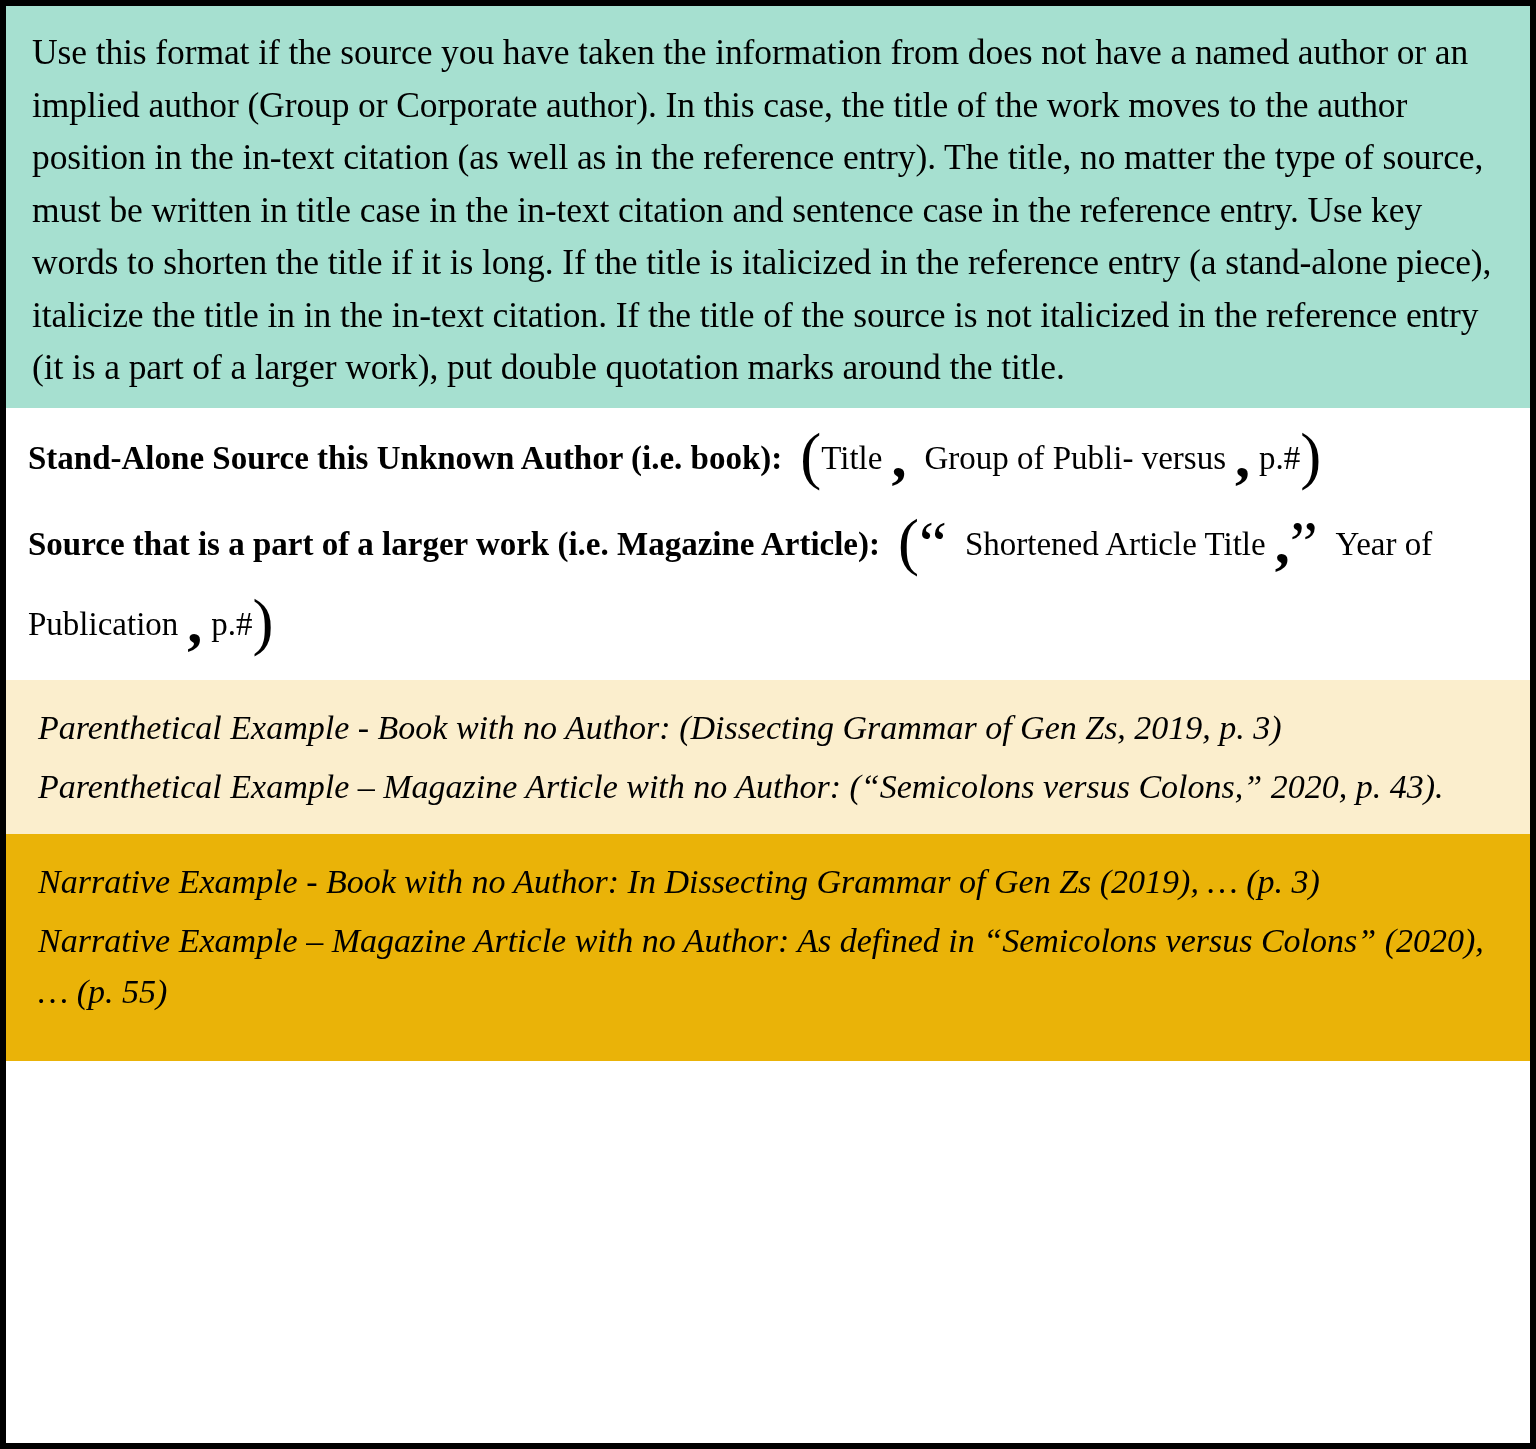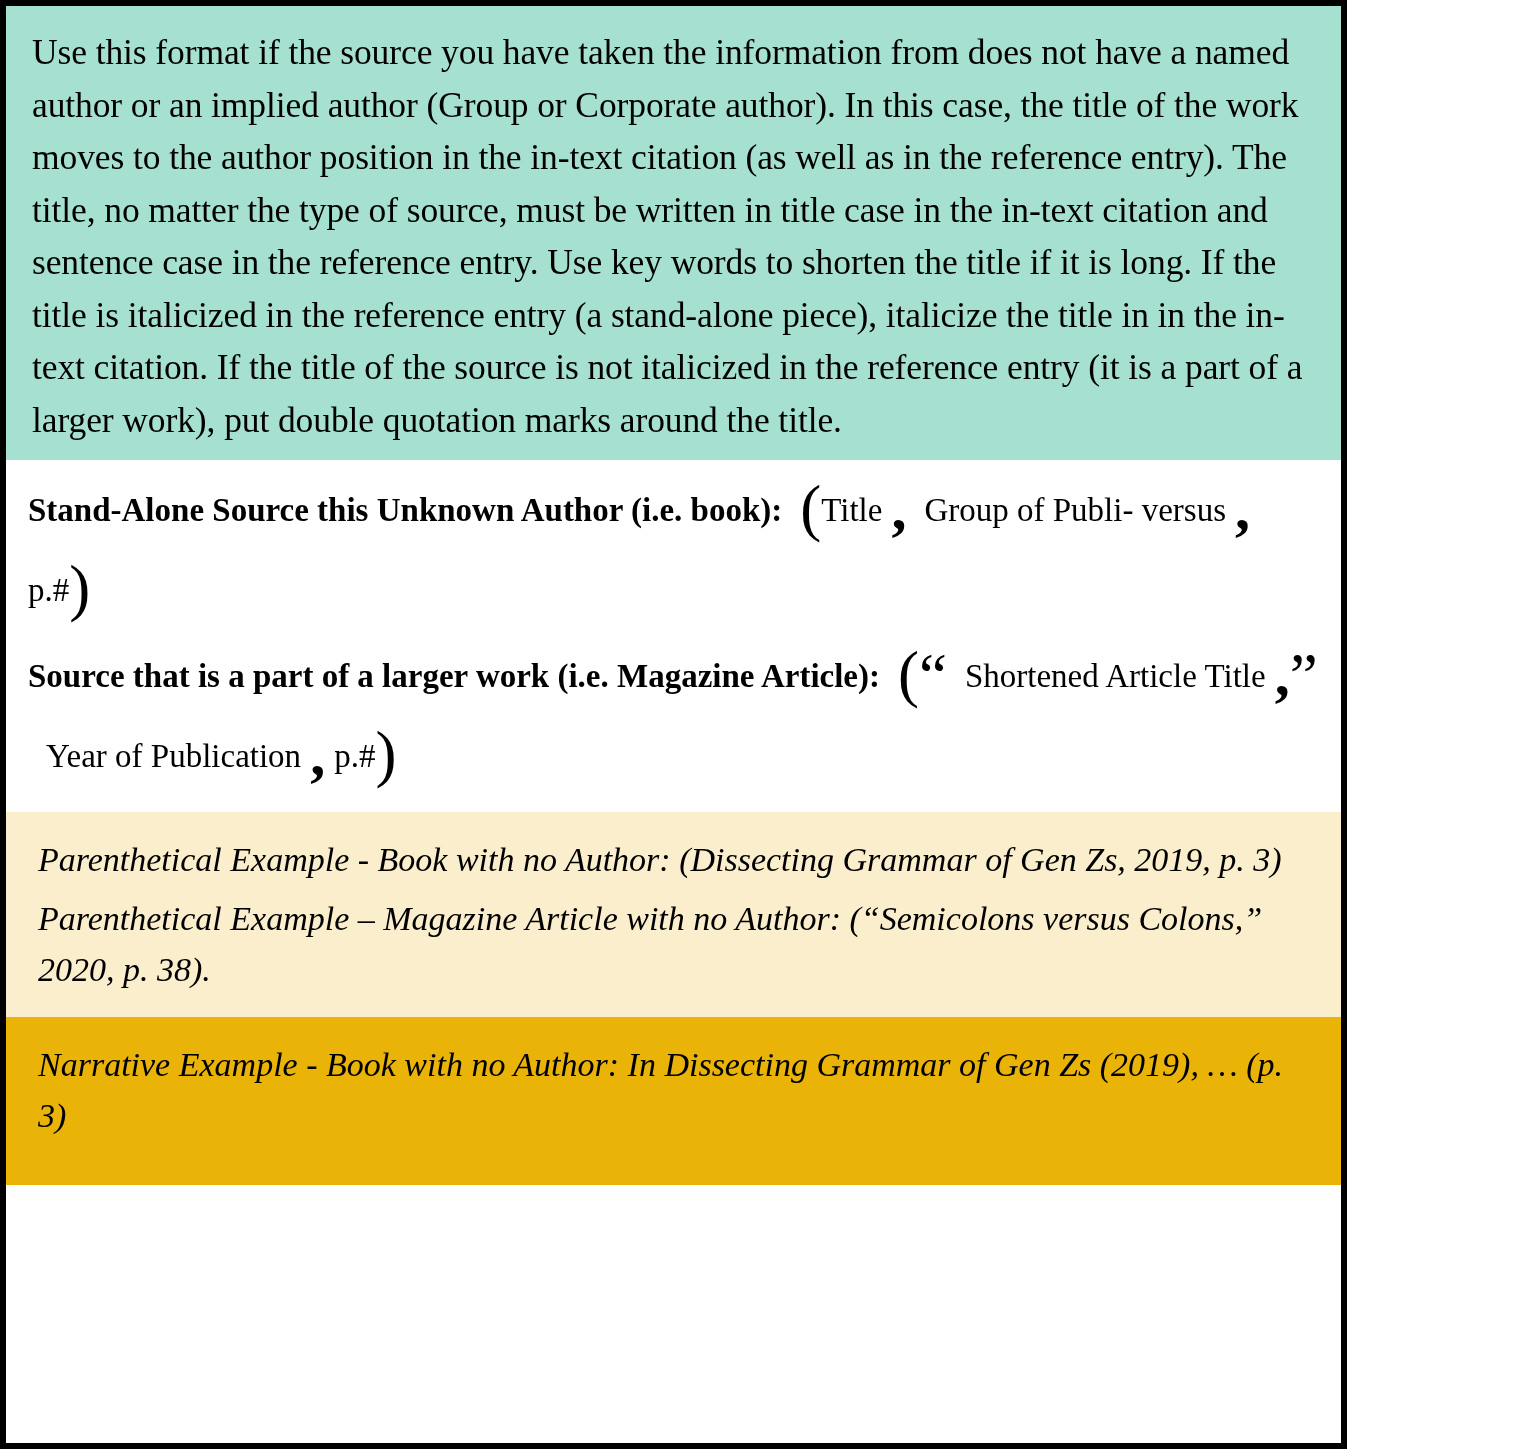--- a/index.html
+++ b/index.html
@@ -4,21 +4,21 @@
 <style>
   html, body {
     margin: 0;
     padding: 0;
     background: #ffffff;
   }
   body {
     font-family: "Liberation Serif", "DejaVu Serif", serif;
   }
   .page {
-    width: 1347px;
+    width: 1536px;
     height: 1449px;
     box-sizing: border-box;
     border: 6px solid #000000;
     background: #ffffff;
     overflow: hidden;
     position: relative;
   }
 
   
   .band-green {
@@ -120,20 +120,21 @@
 
     <p class="format-line">
       <span class="fmt-label">Source that is a part of a larger work (i.e. Magazine Article):</span><span class="sp"></span><span class="sp"></span><span class="big-punct">(</span><span class="big-quote">“</span><span class="sp"></span><span class="sp"></span><span>Shortened</span>
       <span>Article Title</span><span class="sp"></span><span class="big-comma">,</span><span class="big-quote">”</span><span class="sp"></span><span class="sp"></span><span>Year of Publication</span><span class="sp"></span><span class="big-comma">,</span><span class="sp"></span><span>p.#</span><span class="big-punct">)</span>
     </p>
 
   </section>
 
   <section class="band-cream">
     <p class="example-line">Parenthetical Example - Book with no Author: (Dissecting Grammar of Gen Zs, 2019, p. 3)</p>
-    <p class="example-line">Parenthetical Example – Magazine Article with no Author: (“Semicolons versus Colons,” 2020, p. 38).</p>
+    <p class="example-line">Parenthetical Example – Magazine Article with no Author: (“Semicolons versus Colons,” 2020, p. 43).</p>
   </section>
 
   <section class="band-gray">
     <p class="example-line">Narrative Example - Book with no Author: In Dissecting Grammar of Gen Zs (2019), … (p. 3)</p>
+    <p class="example-line">Narrative Example – Magazine Article with no Author: As defined in “Semicolons versus Colons” (2020), … (p. 55)</p>
   </section>
 
 </div>
 
 </body></html>

